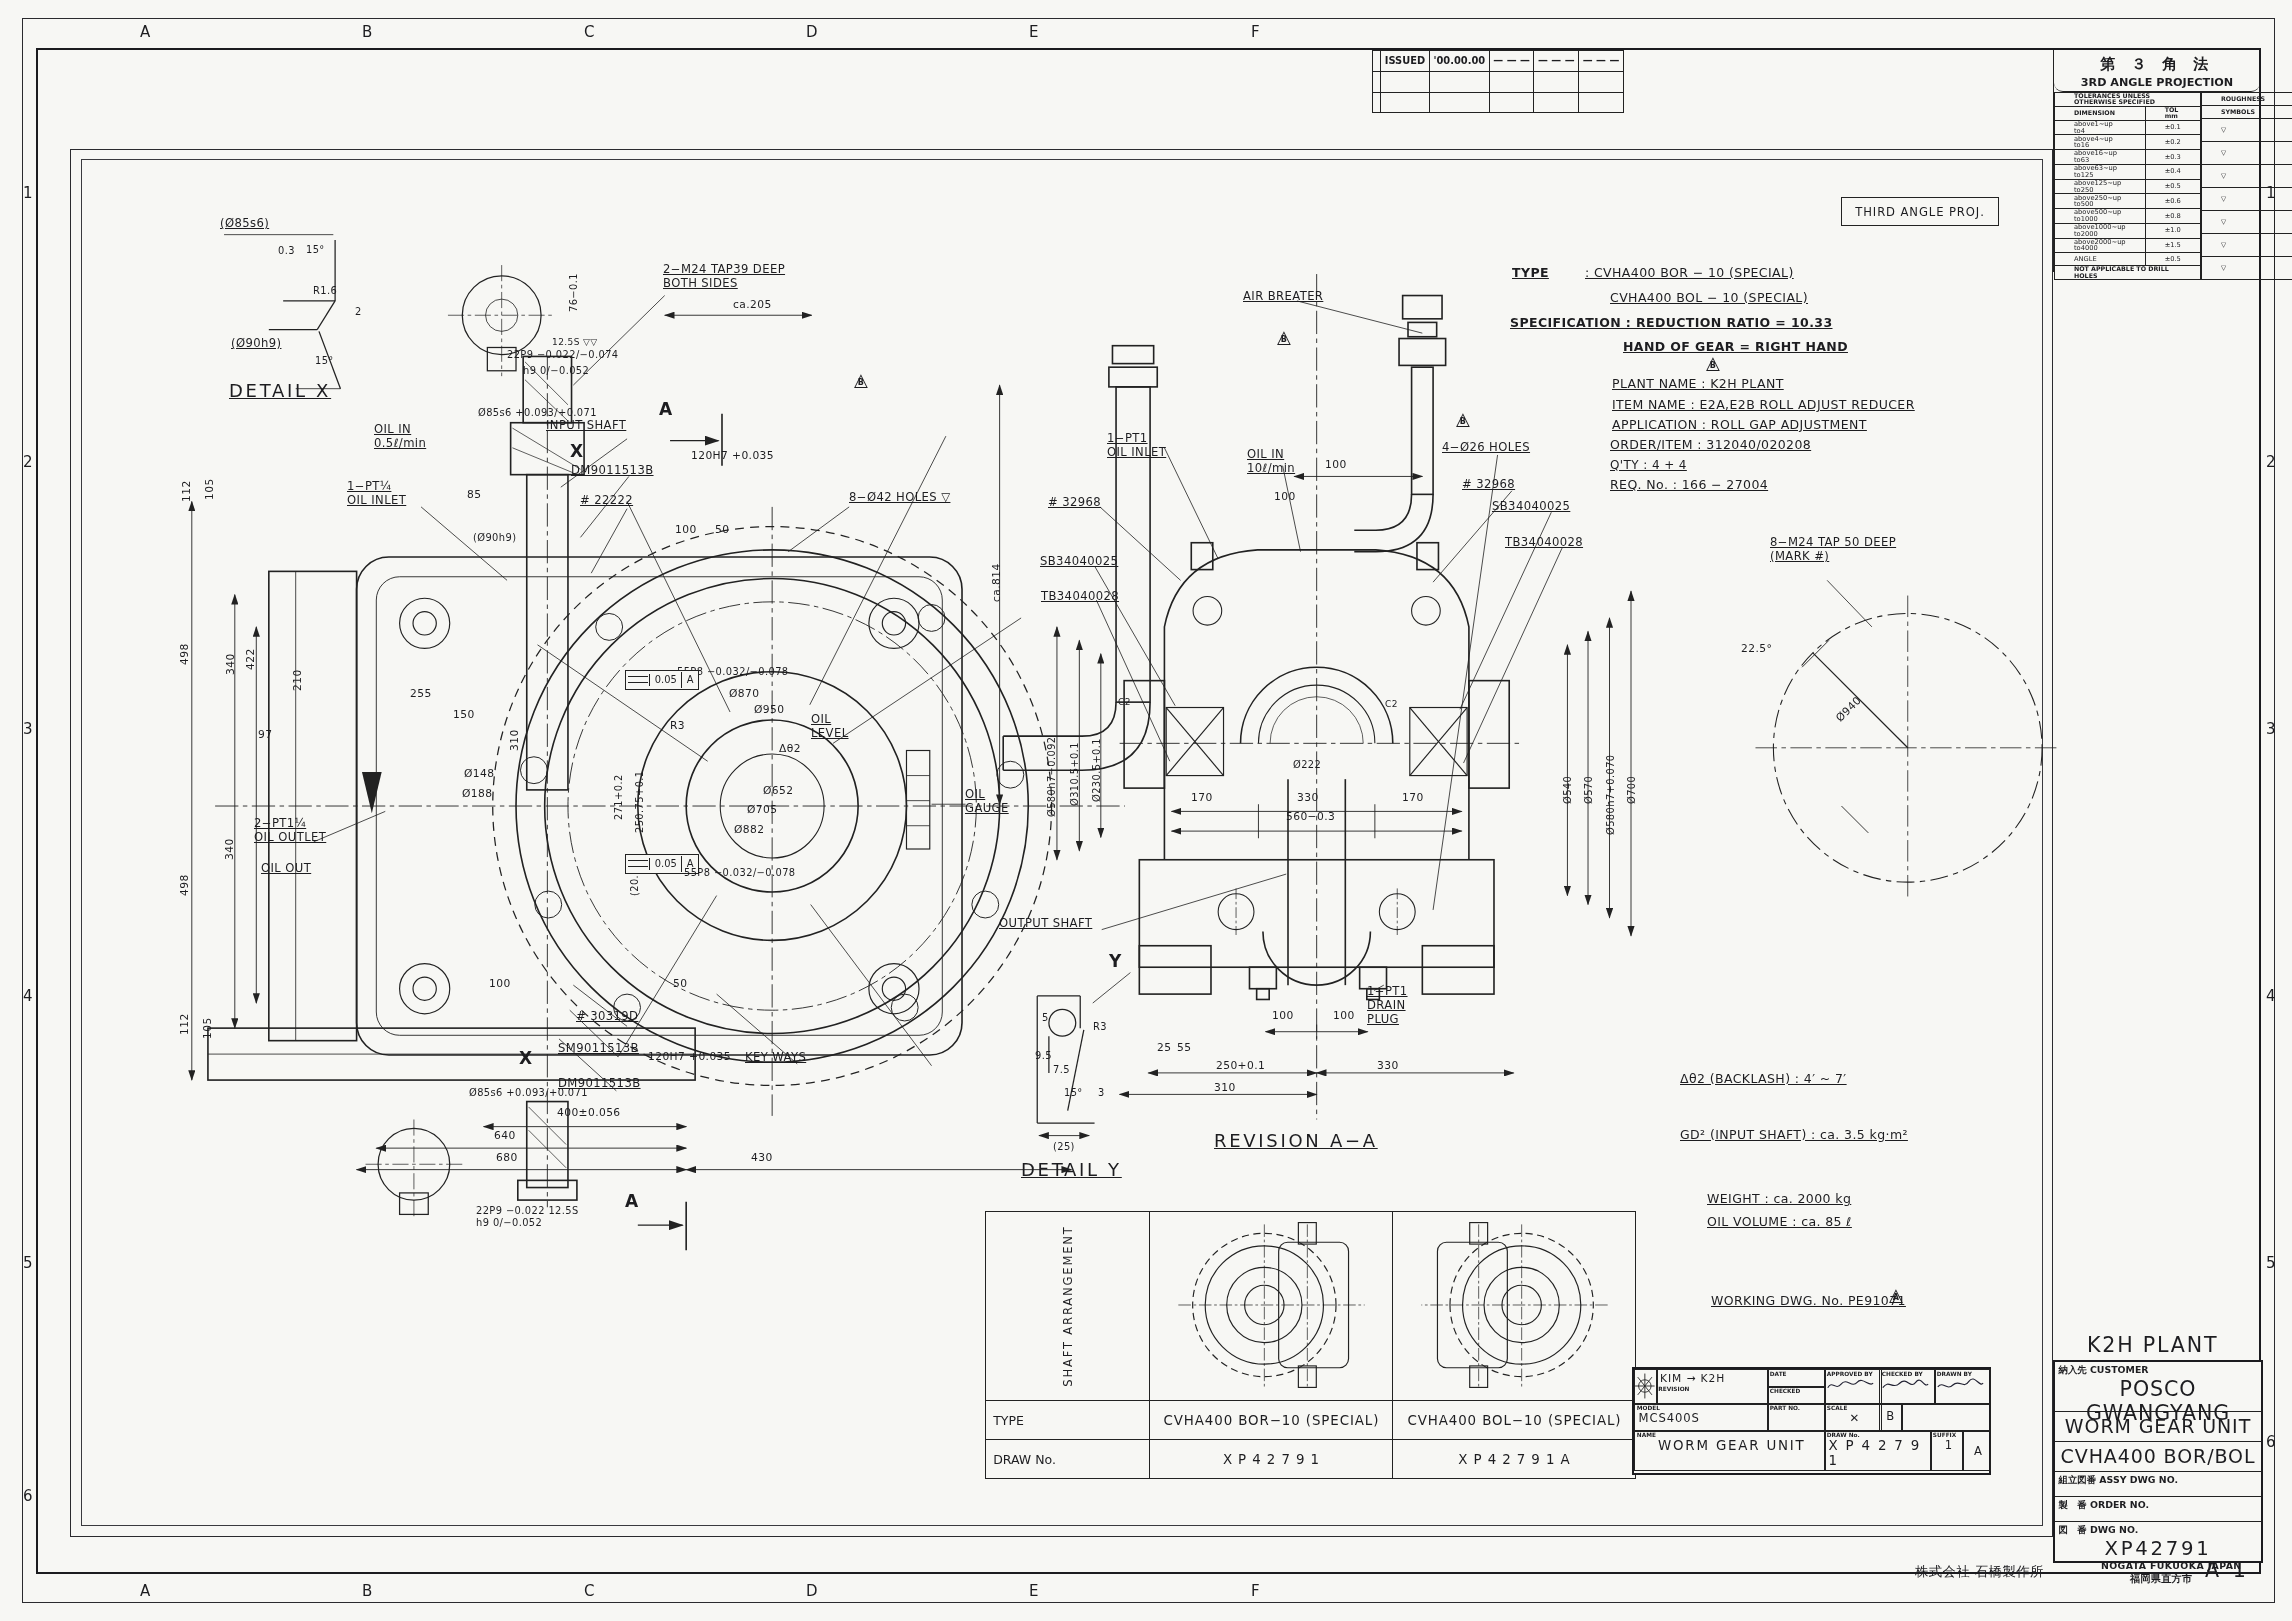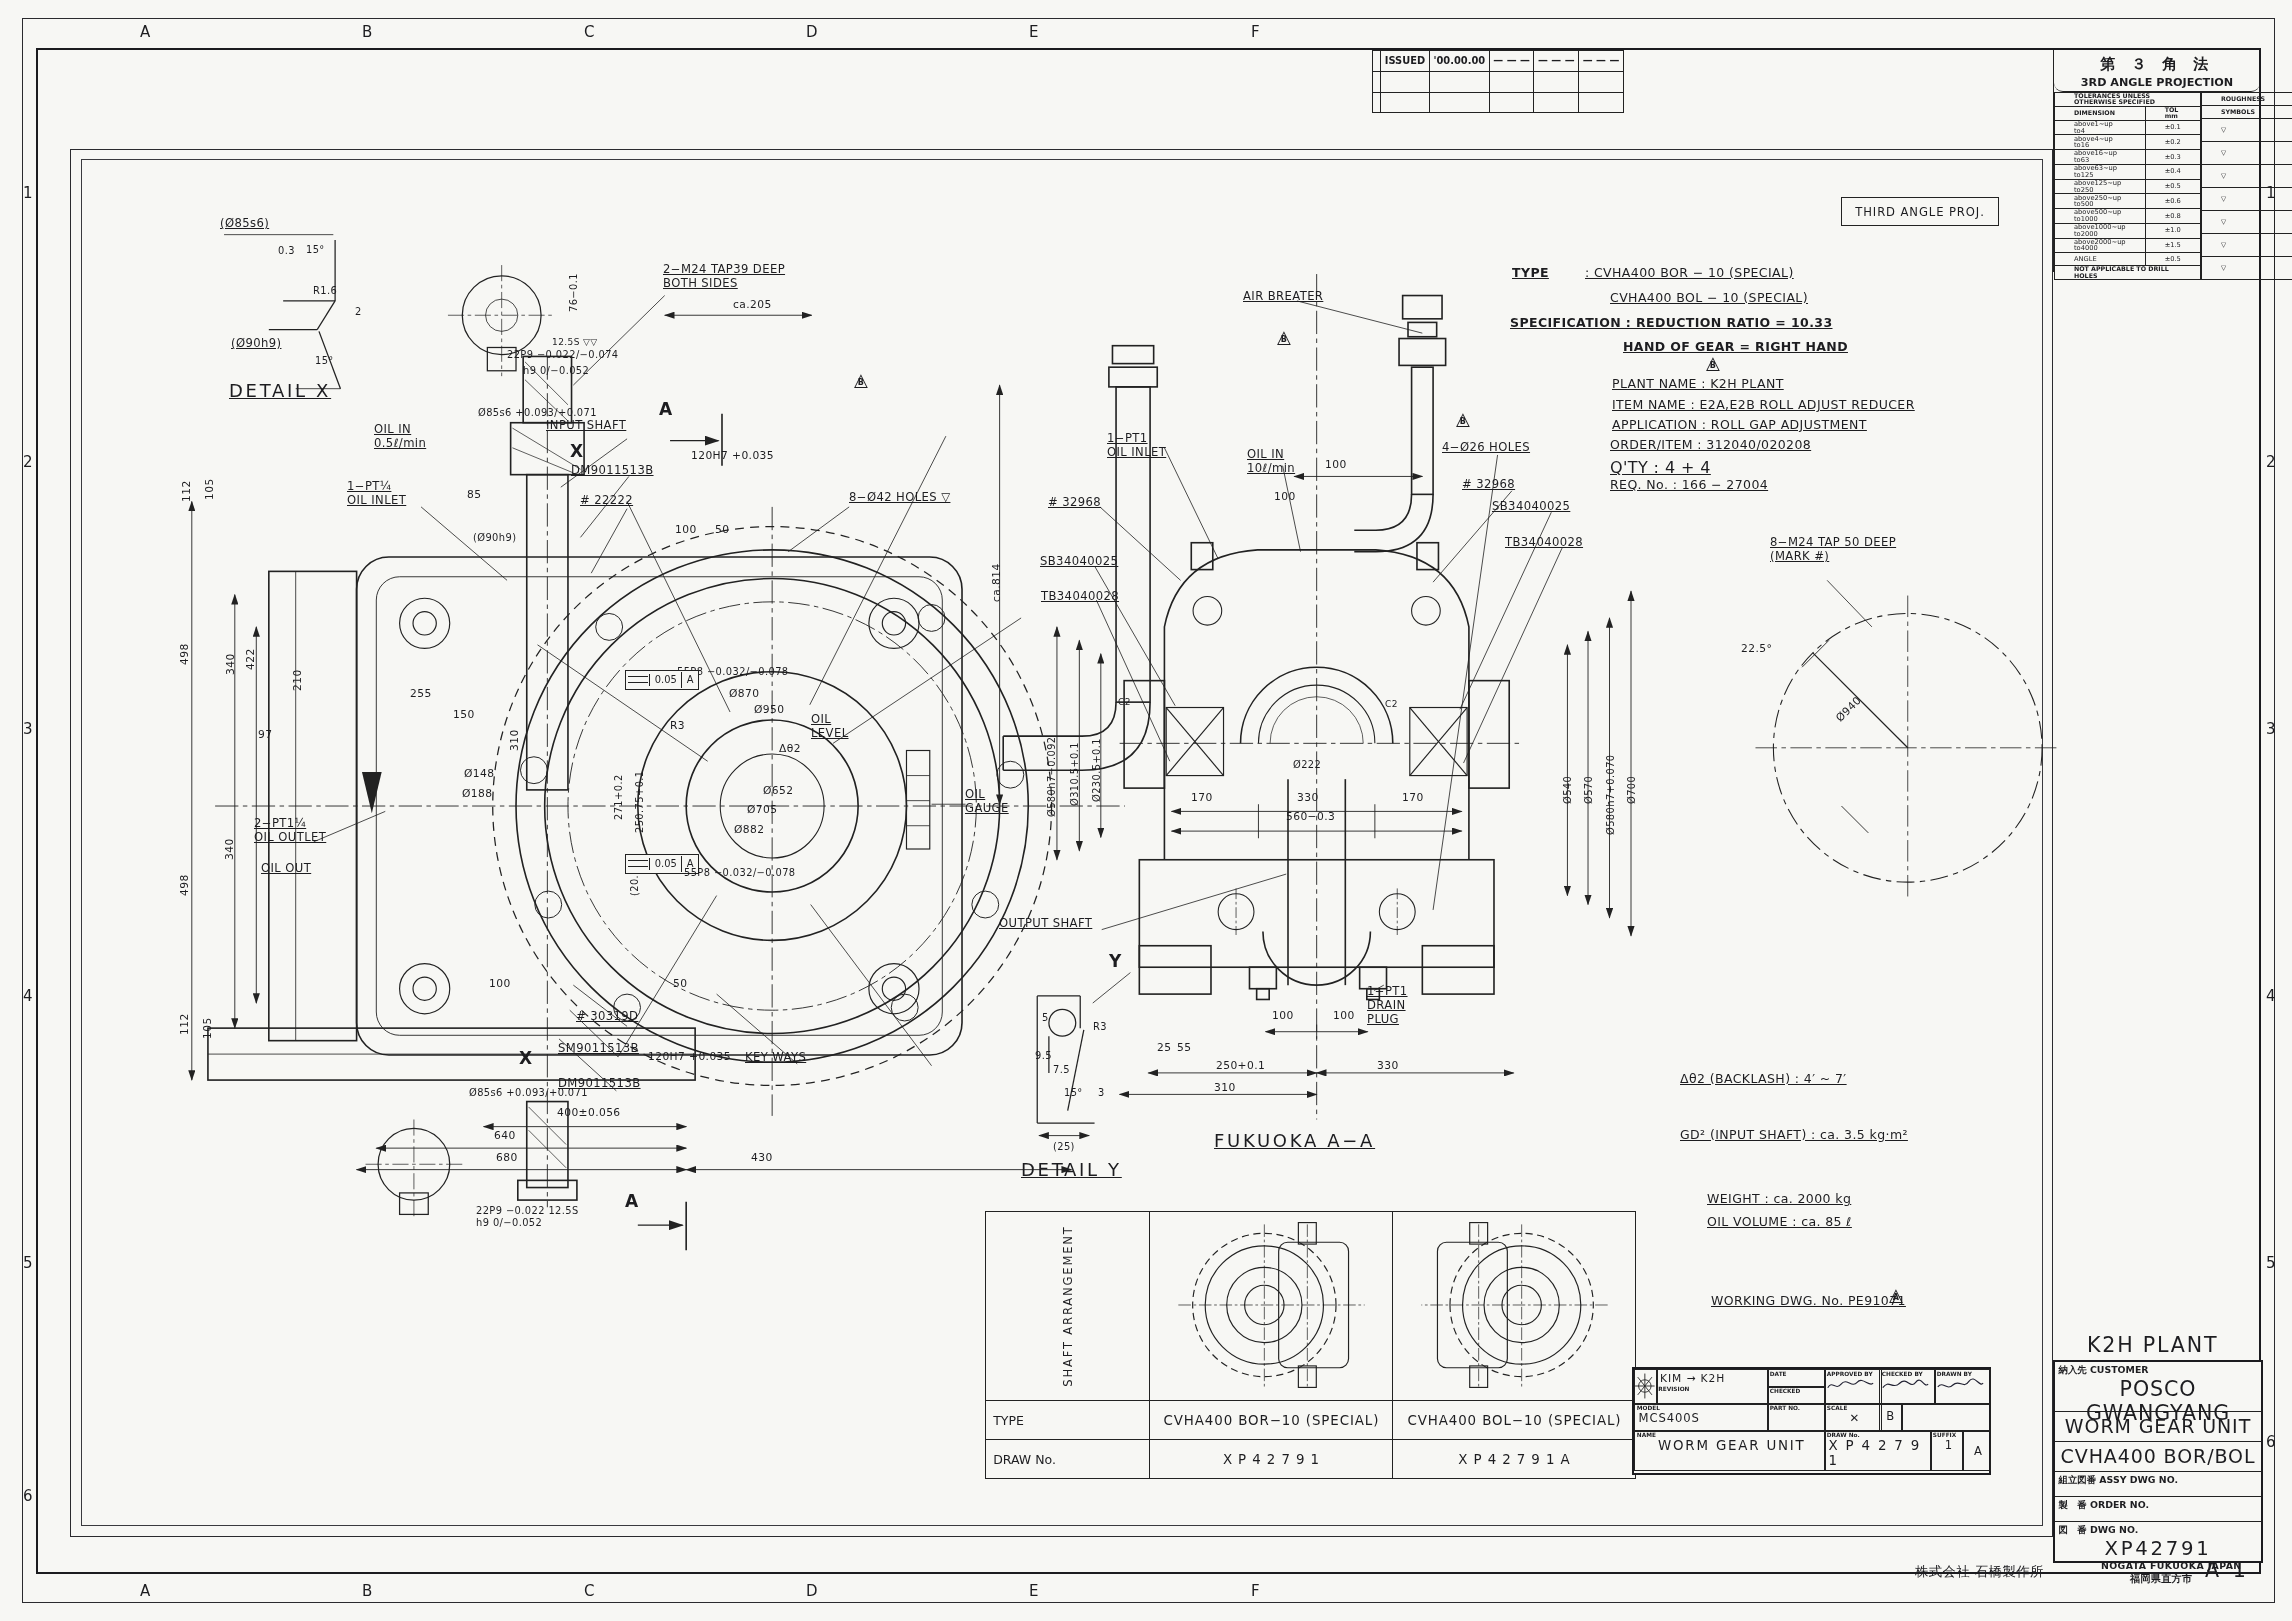--- a/index.html
+++ b/index.html
@@ -501,21 +501,21 @@
   <div class="lbl u" style="left:1367px;top:985px">1−PT1
 DRAIN
 PLUG</div>
   <div class="lbl s12" style="left:1272px;top:1010px">100</div>
   <div class="lbl s12" style="left:1333px;top:1010px">100</div>
   <div class="lbl s12" style="left:1157px;top:1042px">25</div>
   <div class="lbl s12" style="left:1177px;top:1042px">55</div>
   <div class="lbl s12" style="left:1216px;top:1060px">250+0.1</div>
   <div class="lbl s12" style="left:1377px;top:1060px">330</div>
   <div class="lbl s12" style="left:1214px;top:1082px">310</div>
-  <div class="lbl t" style="left:1214px;top:1130px">FUKUOKA A−A</div>
+  <div class="lbl t" style="left:1214px;top:1130px">REVISION A−A</div>
   <div class="lbl t" style="left:1021px;top:1159px">DETAIL Y</div>
   <div class="lbl s11" style="left:1042px;top:1012px">5</div>
   <div class="lbl s11" style="left:1093px;top:1021px">R3</div>
   <div class="lbl s11" style="left:1035px;top:1050px">9.5</div>
   <div class="lbl s11" style="left:1053px;top:1064px">7.5</div>
   <div class="lbl s11" style="left:1064px;top:1087px">15°</div>
   <div class="lbl s11" style="left:1098px;top:1087px">3</div>
   <div class="lbl s11" style="left:1053px;top:1141px">(25)</div>
   <div class="lbl u" style="left:1770px;top:536px">8−M24 TAP 50 DEEP
 (MARK #)</div>
@@ -528,21 +528,21 @@
   <div class="lbl u" style="left:1510px;top:315px;font-weight:bold;font-size:12.5px">SPECIFICATION :  REDUCTION RATIO   = 10.33</div>
   <div class="lbl u" style="left:1623px;top:339px;font-weight:bold;font-size:12.5px">HAND OF GEAR      =  RIGHT HAND</div>
   <div class="tri" style="left:1703px;top:356px">
       <span class="g">△</span>
       <span class="c">B</span>
     </div>
   <div class="lbl u" style="left:1612px;top:376px;font-size:12.5px">PLANT NAME :  K2H PLANT</div>
   <div class="lbl u" style="left:1612px;top:397px;font-size:12.5px">ITEM NAME   :  E2A,E2B ROLL ADJUST REDUCER</div>
   <div class="lbl u" style="left:1612px;top:417px;font-size:12.5px">APPLICATION :  ROLL GAP ADJUSTMENT</div>
   <div class="lbl u" style="left:1610px;top:437px;font-size:12.5px">ORDER/ITEM :  312040/020208</div>
-  <div class="lbl u" style="left:1610px;top:458px;font-size:16px">Q'TY                :   4  +  4</div>
+  <div class="lbl u" style="left:1610px;top:458px;font-size:12px">Q'TY                :   4  +  4</div>
   <div class="lbl u" style="left:1610px;top:477px;font-size:12.5px">REQ. No.         :   166 − 27004</div>
 
   <div class="lbl u" style="left:1680px;top:1071px;font-size:12.5px">Δθ2 (BACKLASH)  :  4′ ~ 7′</div>
   <div class="lbl u" style="left:1680px;top:1127px;font-size:12.5px">GD² (INPUT SHAFT)   :  ca.    3.5  kg·m²</div>
   <div class="lbl u" style="left:1707px;top:1191px;font-size:12.5px">WEIGHT        :  ca.  2000  kg</div>
   <div class="lbl u" style="left:1707px;top:1214px;font-size:12.5px">OIL VOLUME :  ca.      85  ℓ</div>
   <div class="lbl u" style="left:1711px;top:1293px;font-size:12.5px">WORKING DWG. No.  PE91071</div>
   <div class="tri" style="left:1886px;top:1288px">
       <span class="g">△</span>
       <span class="c">A</span>

